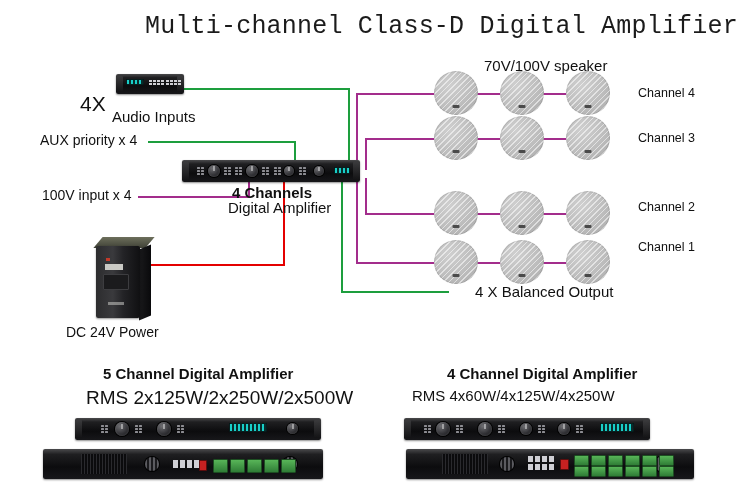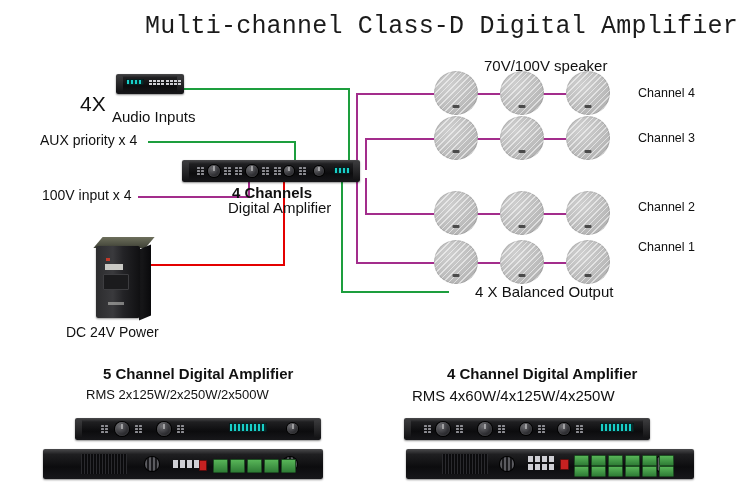--- a/index.html
+++ b/index.html
@@ -238,21 +238,21 @@
   <div class="lbl" style="left:638px;top:200px;font-size:12.5px;">Channel 2</div>
 
   <div class="spk" style="left:434px;top:240px;"></div>
   <div class="spk" style="left:500px;top:240px;"></div>
   <div class="spk" style="left:566px;top:240px;"></div>
   <div class="lbl" style="left:638px;top:240px;font-size:12.5px;">Channel 1</div>
 
   <div class="lbl" style="left:475px;top:283px;font-size:15px;">4 X Balanced Output</div>
 
   <div class="lbl" style="left:103px;top:365px;font-size:15px;font-weight:bold;">5 Channel Digital Amplifier</div>
-  <div class="lbl" style="left:86px;top:387px;font-size:13px;">RMS 2x125W/2x250W/2x500W</div>
+  <div class="lbl" style="left:86px;top:387px;font-size:19px;">RMS 2x125W/2x250W/2x500W</div>
 
   <div class="rack" style="left:75px;top:418px;width:246px;height:22px;">
     <span class="ear l"></span>
     <span class="ear r"></span>
     <span class="knob" style="left:40px;top:4px;width:14px;height:14px;"></span>
     <span class="knob" style="left:82px;top:4px;width:14px;height:14px;"></span>
     <span class="leds" style="left:26px;top:7px;width:9px;">
         <b></b>
         <b></b>
         <b></b>

